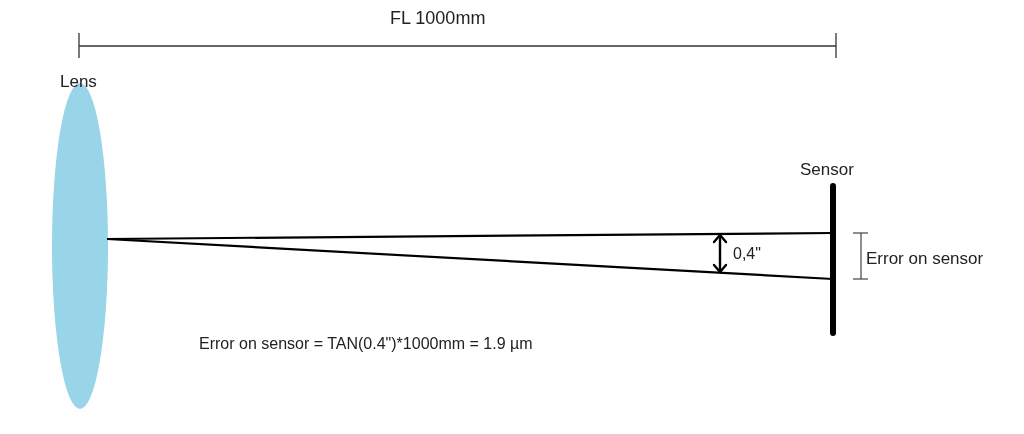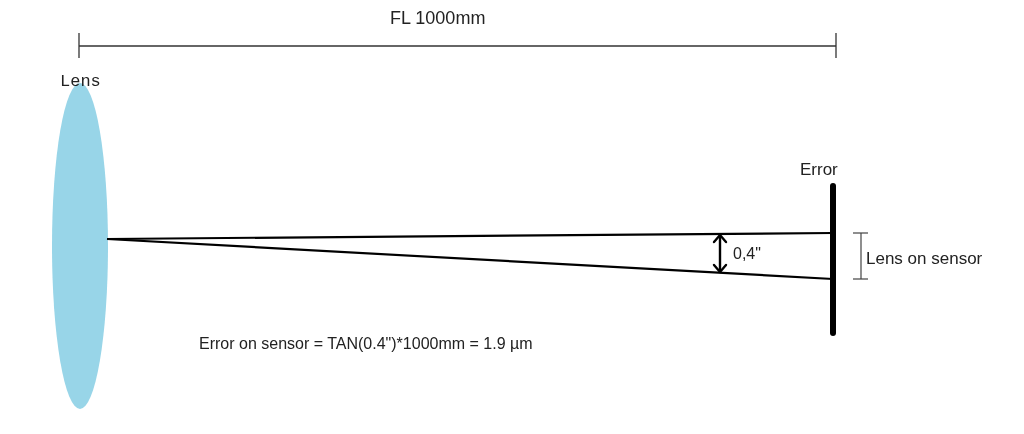--- a/index.html
+++ b/index.html
@@ -1,21 +1,21 @@
 <!DOCTYPE html>
 <html><head>
   <meta charset="utf-8">
   <style>
     html, body { margin: 0; padding: 0; background: #ffffff; }
     body { width: 1024px; height: 434px; position: relative; overflow: hidden;
            font-family: "Liberation Sans", "DejaVu Sans", sans-serif; color: #222; }
     svg.diagram { position: absolute; left: 0; top: 0; }
     .lbl { position: absolute; white-space: nowrap; font-size: 17px; color: #222; }
     #fl-label { left: 390px; top: 8px; font-size: 18px; }
-    #lens-label { left: 60px; top: 72px; font-size: 17px; font-family: Liberation Mono, monospace; }
+    #lens-label { left: 60px; top: 72px; font-size: 17px; }
     #sensor-label { left: 800px; top: 160px; font-size: 17px; }
     #angle-label { left: 733px; top: 245px; font-size: 16px; }
     #error-label { left: 866px; top: 249px; font-size: 17px; }
     #formula { left: 199px; top: 335px; font-size: 16px; }
   </style>
 </head>
 <body>
 
 <svg class="diagram" width="1024" height="434" viewBox="0 0 1024 434">
 
@@ -42,16 +42,16 @@
 
   <g stroke="#444" stroke-width="1.2">
     <line x1="861" y1="233" x2="861" y2="279"></line>
     <line x1="853" y1="233" x2="868" y2="233"></line>
     <line x1="853" y1="279" x2="868" y2="279"></line>
   </g>
 </svg>
 
 <div id="fl-label" class="lbl">FL 1000mm</div>
 <div id="lens-label" class="lbl">Lens</div>
-<div id="sensor-label" class="lbl">Error</div>
+<div id="sensor-label" class="lbl">Sensor</div>
 <div id="angle-label" class="lbl">0,4"</div>
-<div id="error-label" class="lbl">Lens on sensor</div>
+<div id="error-label" class="lbl">Error on sensor</div>
 <div id="formula" class="lbl">Error on sensor = TAN(0.4")*1000mm = 1.9 µm</div>
 
 </body></html>

